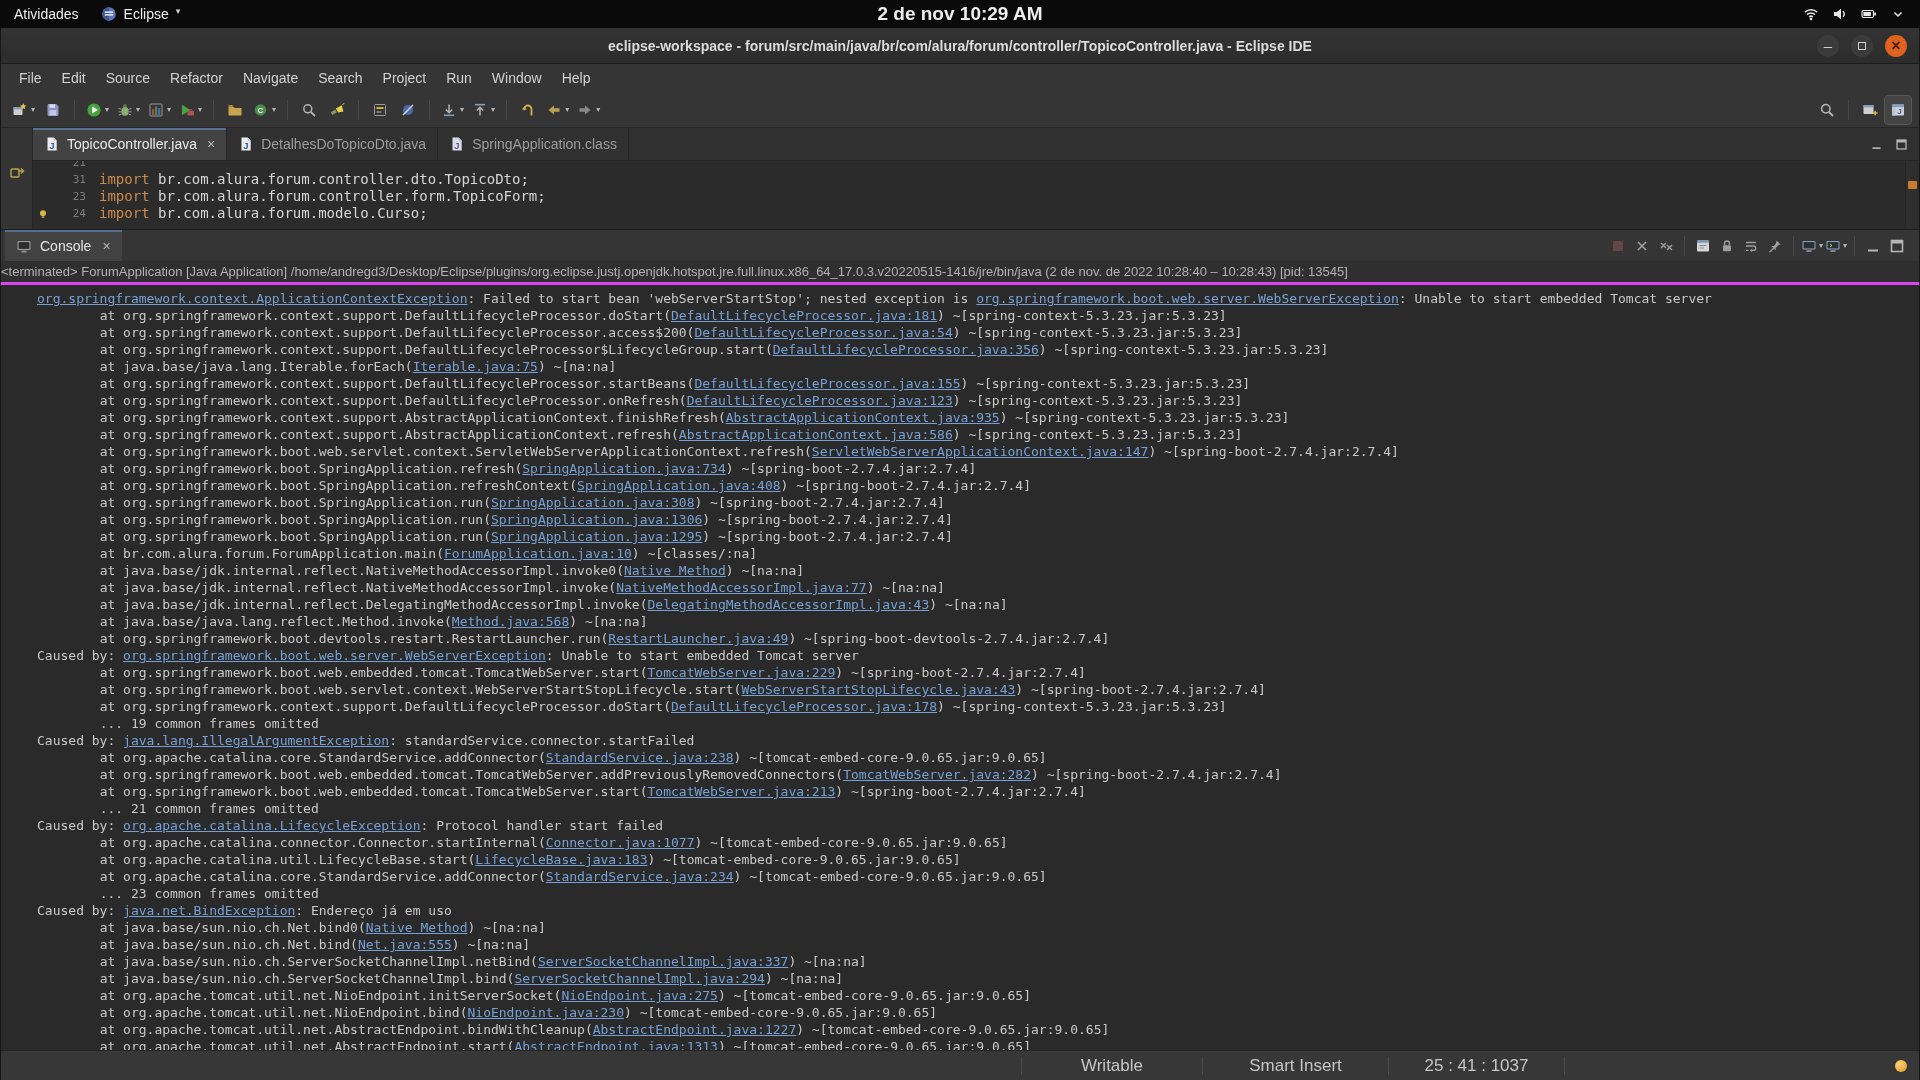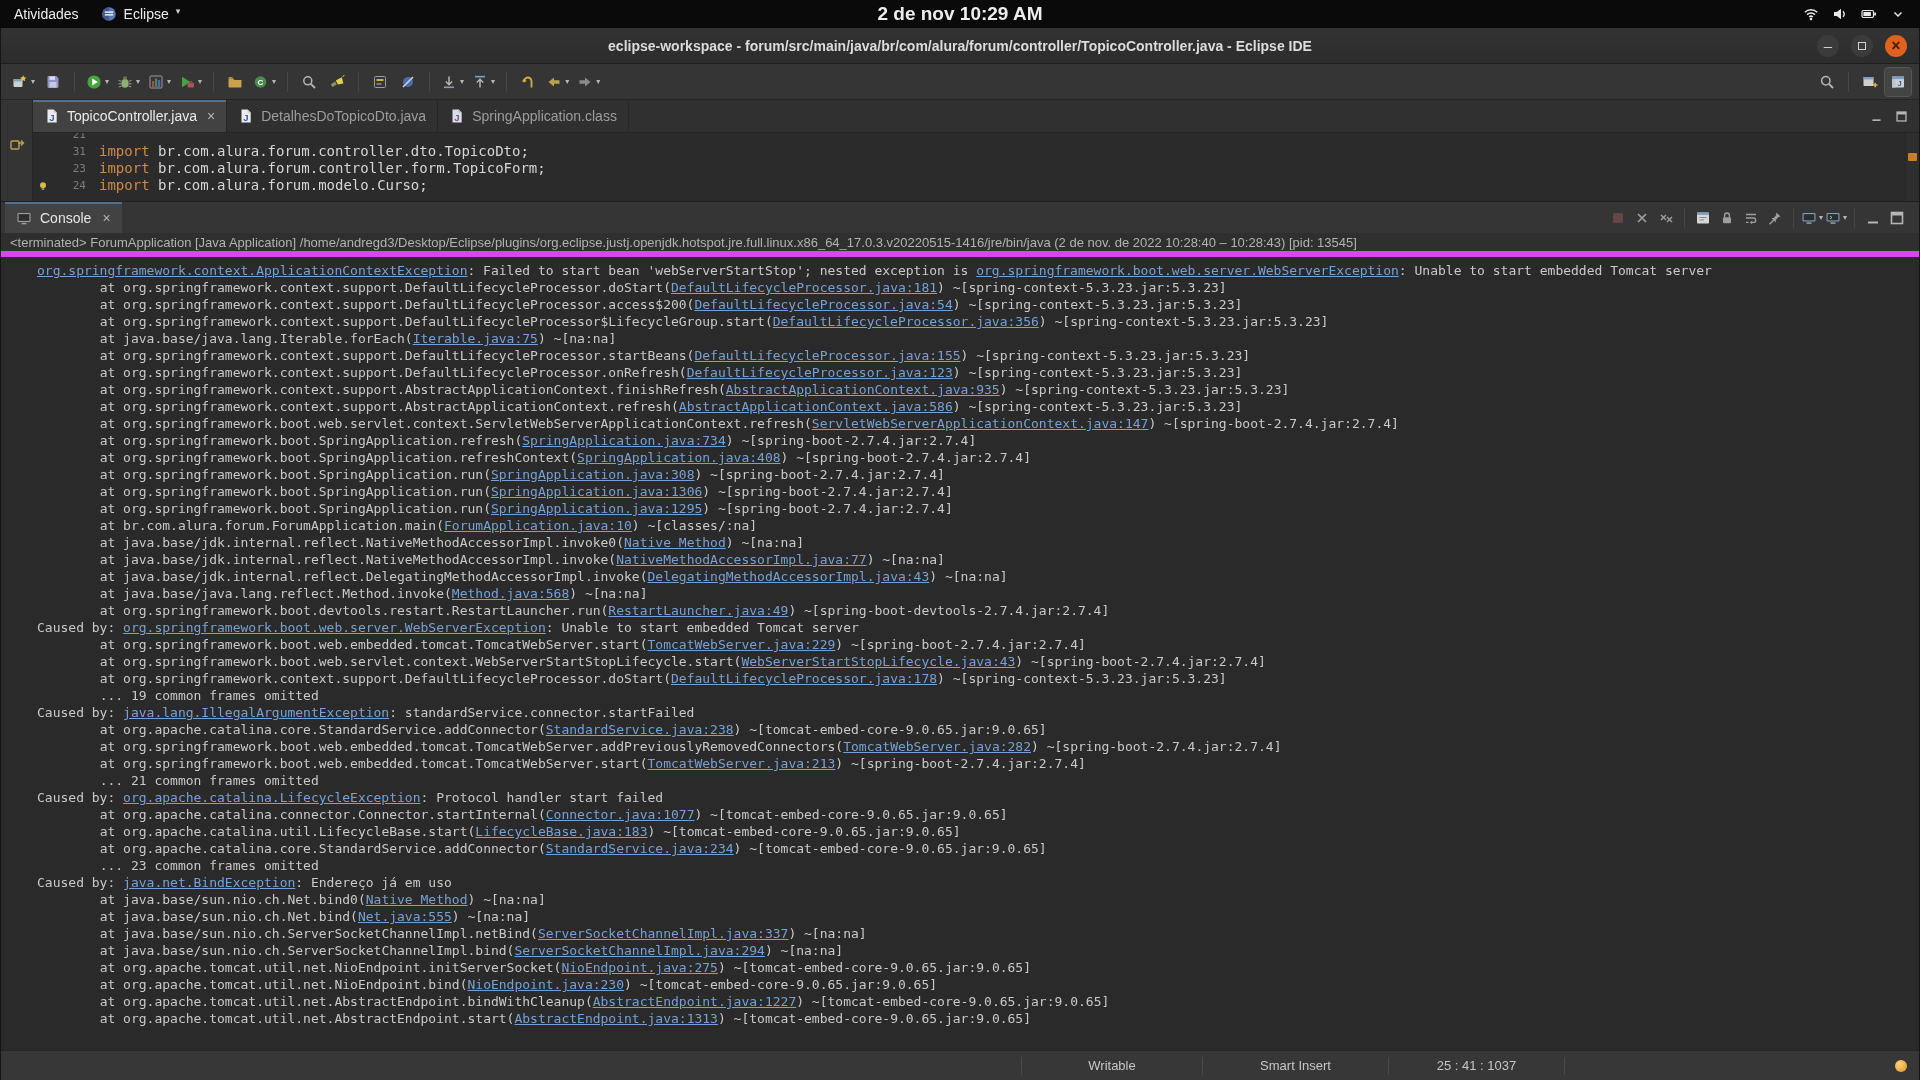--- a/index.html
+++ b/index.html
@@ -75,33 +75,33 @@
 
   
   .console-region { flex:1; display:flex; flex-direction:column; min-height:0; border-top:1px solid #1e1e1e; }
   .console-tabbar { height:31px; flex:none; background:#353535; display:flex; align-items:stretch; padding-left:4px; }
   .ctab { display:flex; align-items:center; gap:8px; padding:0 11px; background:#424242;
     color:#e6e6e6; font-size:14px; box-shadow:inset 0 2px 0 #53708f; cursor:default; }
   .console-actions { margin-left:auto; display:flex; align-items:center; padding-right:10px; }
   .ca-btn { width:24px; height:24px; display:flex; align-items:center; justify-content:center; gap:1px; border-radius:3px; }
   .ca-btn.disabled { opacity:.65; }
 
-  .console-meta { height:24px; flex:none; background:#2f2f2f; border-bottom:6px solid #d946ef;
-    color:#b2b2b2; font-size:13px; display:flex; align-items:center; padding-left:9px;
+  .console-meta { height:24px; flex:none; background:#2f2f2f; border-bottom:3px solid #d946ef;
+    color:#b2b2b2; font-size:13px; display:flex; align-items:center; 
     white-space:nowrap; overflow:hidden; }
 
   .console-output { flex:1; min-height:0; background:#2a2a2a; overflow:hidden;
     font-family:"DejaVu Sans Mono", monospace; font-size:13px; line-height:17px;
     color:#c9c9c9; padding:5px 0 0 36px; white-space:pre; tab-size:8; }
   .cline { height:17px; }
   .console-link { color:var(--link,#77a1d4); text-decoration:underline; cursor:pointer; }
 
   
   .statusbar { height:30px; flex:none; background:#373737; border-top:1px solid #252525;
-    display:flex; align-items:center; font-size:13px; color:#c6c6c6; }
+    display:flex; align-items:center; font-size:17px; color:#c6c6c6; }
   .sb-flex { flex:1; }
   .sb-sep { width:1px; height:18px; background:#4a4a4a; flex:none; }
   .sb-cell { text-align:center; flex:none; }
   .w1 { width:180px; } .w2 { width:185px; } .w3 { width:175px; }
   .sb-end { width:330px; flex:none; }
   .heartbeat { width:12px; height:12px; border-radius:50%; flex:none; margin-right:12px;
     background:radial-gradient(circle at 35% 30%, #ffd27a, #dd9524); }
 </style>
 </head>
 <body>
@@ -159,20 +159,32 @@
       <div class="title-text">eclipse-workspace - forum/src/main/java/br/com/alura/forum/controller/TopicoController.java - Eclipse IDE</div>
       <div class="win-controls">
         <span class="win-btn">–</span>
         <span class="win-btn">
             <span class="maxglyph"></span>
           </span>
         <span class="win-btn win-close">×</span>
       </div>
     </div>
 
+    <div class="menubar" id="menubar">
+        <span class="menu-item">File</span>
+        <span class="menu-item">Edit</span>
+        <span class="menu-item">Source</span>
+        <span class="menu-item">Refactor</span>
+        <span class="menu-item">Navigate</span>
+        <span class="menu-item">Search</span>
+        <span class="menu-item">Project</span>
+        <span class="menu-item">Run</span>
+        <span class="menu-item">Window</span>
+        <span class="menu-item">Help</span>
+      </div>
 
     <div class="toolbar">
       <div class="tb-left" id="toolbar-left">
           <button class="tb-btn">
             <span class="icon">
               <svg width="16" height="16" viewBox="0 0 16 16" xmlns="http://www.w3.org/2000/svg">
                 <rect x="1.5" y="5" width="9" height="8" rx="1" fill="#cfcfcf"></rect>
                 <rect x="1.5" y="5" width="9" height="2.4" fill="#7f9fc0"></rect>
                 <path d="M11.2 1.2l1 2 2.2.3-1.6 1.5.4 2.2-2-1-2 1 .4-2.2L8 3.5l2.2-.3z" fill="#e2c24a"></path>
               </svg>

